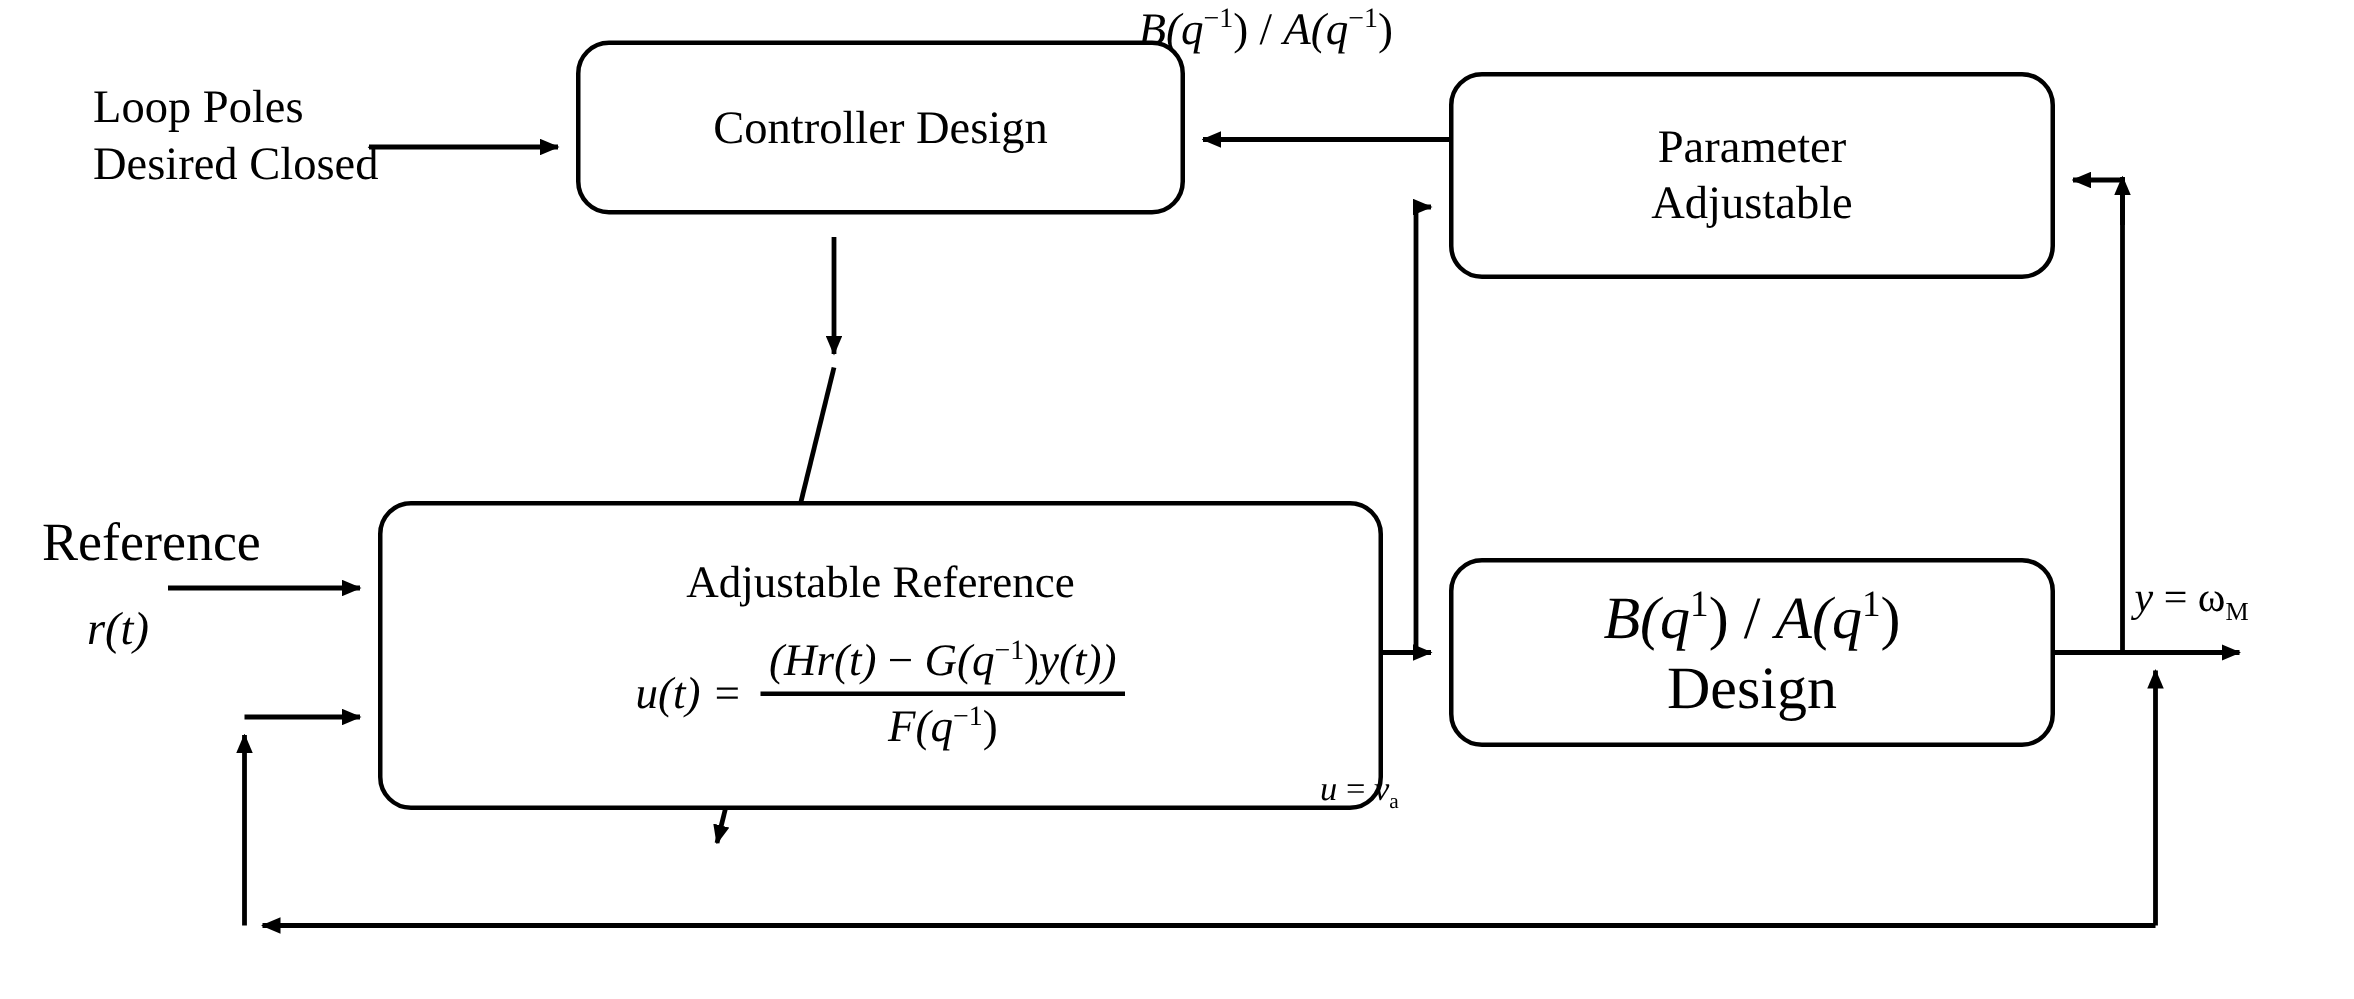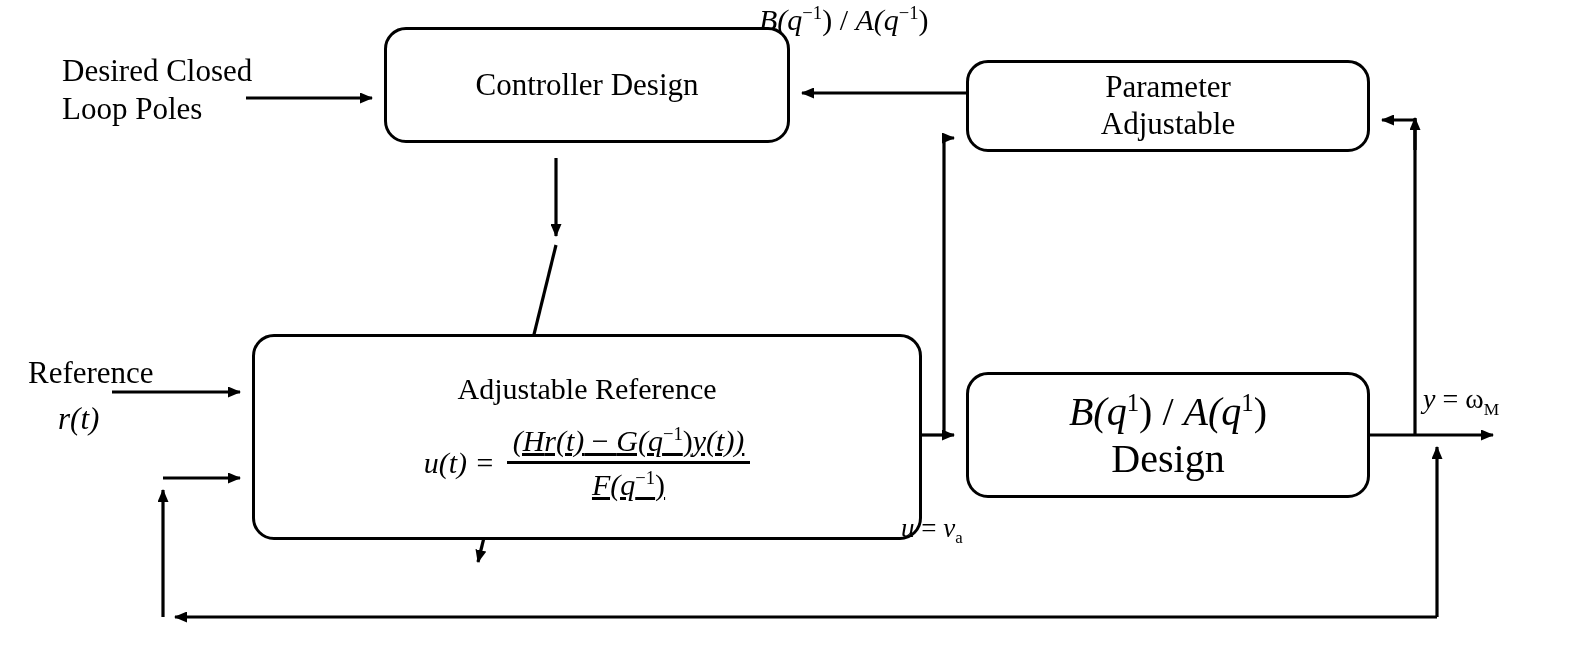--- a/index.html
+++ b/index.html
@@ -55,48 +55,47 @@
     line-height: 0;
   }
   sub.sb {
     font-size: 0.62em;
     vertical-align: sub;
     line-height: 0;
   }
 
   
   #box-controller-design { left: 384px; top: 27px;  width: 406px; height: 116px; font-size: 31px; }
-  #box-param-est        { left: 966px; top: 60px;  width: 404px; height: 92px; font-size: 31px; }
+  #box-param-est        { left: 966px; top: 48px;  width: 404px; height: 138px; font-size: 31px; }
   #box-adj-controller   { left: 252px; top: 334px; width: 670px; height: 206px; font-size: 30px; }
   #box-plant            { left: 966px; top: 372px; width: 404px; height: 126px; font-size: 40px; }
 
   
   #lbl-top-tf      { left: 759px; top: 2px;   font-size: 30px; }
   #lbl-desired     { left: 62px;  top: 52px;  font-size: 31px; }
-  #lbl-reference   { left: 28px;  top: 354px; font-size: 31px; }
+  #lbl-reference   { left: 28px;  top: 340px; font-size: 36px; }
   #lbl-rt          { left: 58px;  top: 400px; font-size: 31px; }
-  #lbl-u-va        { left: 901px; top: 512px; font-size: 27px; }
+  #lbl-u-va        { left: 880px; top: 512px; font-size: 23px; }
   #lbl-y-omega     { left: 1423px;top: 382px; font-size: 28px; }
 
   
   .eq {
     display: flex;
     align-items: center;
     justify-content: center;
     margin-top: 16px;
     font-size: 30px;
     text-align: center;
   }
   .eq-lhs { white-space: nowrap; }
   .frac {
     display: inline-flex;
     flex-direction: column;
     align-items: center;
     margin-left: 12px;
-    text-decoration: underline;
   }
   .frac .num {
     padding: 0 6px 3px 6px;
     white-space: nowrap;
   }
   .frac .bar {
     width: 100%;
     height: 3px;
     background: #000000;
   }
@@ -167,22 +166,22 @@
   </div>
 
   <div class="box" id="box-plant">
     <span class="box-line"><span class="it">B(q</span><sup class="ex">1</sup><span>)</span><span> / </span><span class="it">A(q</span><sup class="ex">1</sup><span>)</span></span>
     <span class="box-line">Design</span>
   </div>
 
   <div class="lbl" id="lbl-top-tf"><span class="it">B(q</span><sup class="ex">−1</sup><span>)</span><span> / </span><span class="it">A(q</span><sup class="ex">−1</sup><span>)</span></div>
 
   <div class="lbl" id="lbl-desired">
+    <span style="display:block">Loop Poles</span>
     <span style="display:block">Desired Closed</span>
-    <span style="display:block">Loop Poles</span>
   </div>
 
   <div class="lbl" id="lbl-reference">Reference</div>
 
   <div class="lbl it" id="lbl-rt">r(t)</div>
 
   <div class="lbl" id="lbl-u-va"><span class="it">u</span><span> = </span><span class="it">v</span><sub class="sb">a</sub></div>
 
   <div class="lbl" id="lbl-y-omega"><span class="it">y</span><span> = </span><span>ω</span><sub class="sb">M</sub></div>
 

